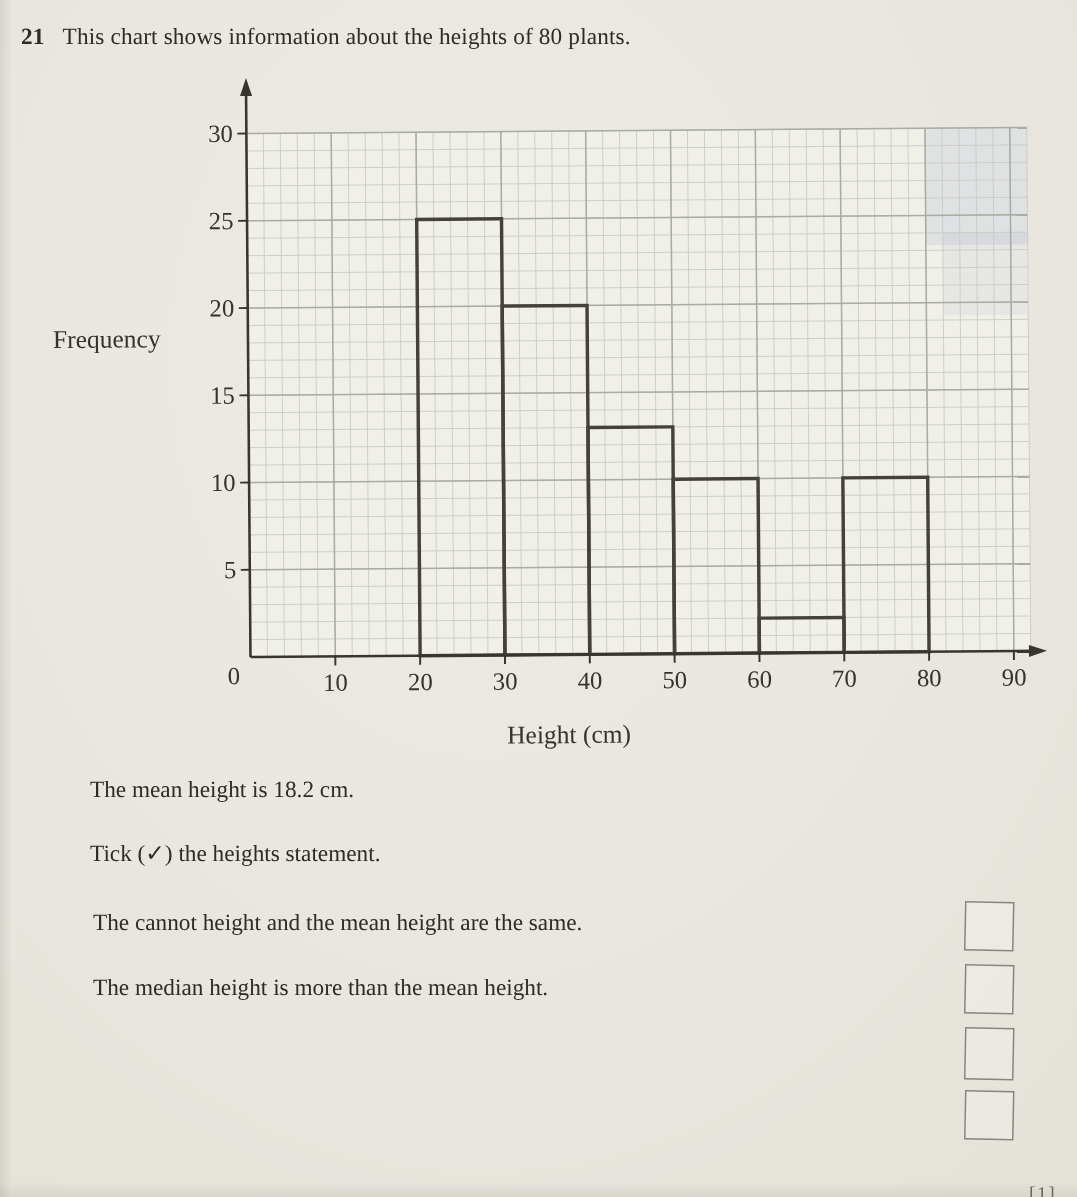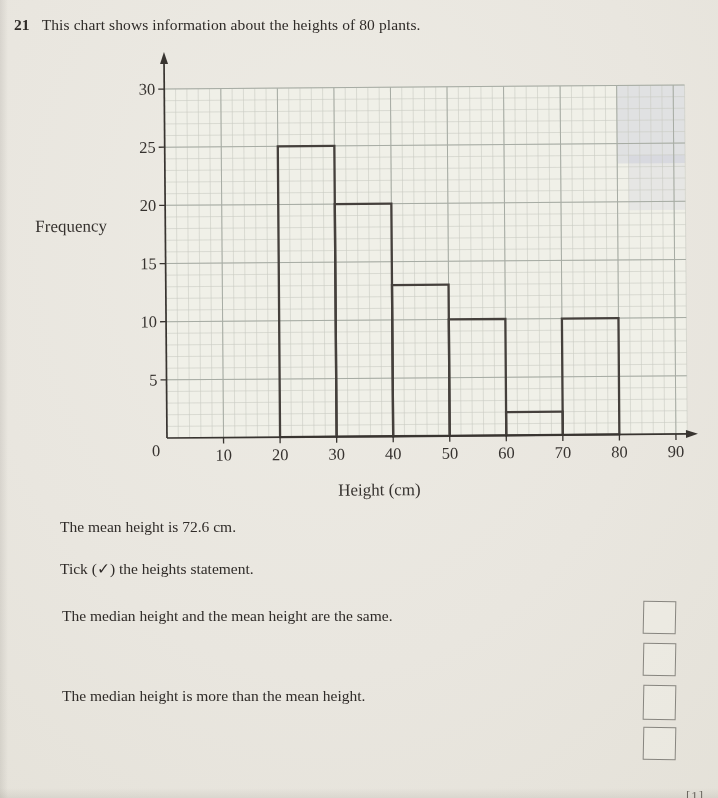--- a/index.html
+++ b/index.html
@@ -45,21 +45,21 @@
   .mean-text{
     position:absolute; left:60px; top:518px; font-size:15.5px;
   }
   .tick-instruction{
     position:absolute; left:60px; top:560px; font-size:15.5px;
   }
   .statement{
     position:absolute; left:62px; font-size:15.5px; line-height:1.35;
   }
   .statement-1{top:606px; width:560px;}
-  .statement-2{top:649px; width:560px;margin-top:37px;}
+  .statement-2{top:649px; width:560px;}
   .statement-3{top:692px; width:560px;}
   .statement-4{top:726px; width:588px;}
   .checkbox{
     position:absolute; left:643px; width:33px; height:33px;
     border:1.6px solid #87857f; background:rgba(250,250,245,0.25);
     transform:rotate(1.2deg); box-sizing:border-box; cursor:pointer;
   }
   .checkbox-1{top:601px;}
   .checkbox-2{top:643px;}
   .checkbox-3{top:685px; height:35px;}
@@ -219,24 +219,24 @@
         <line x1="619.4000000000001" y1="438" x2="619.4000000000001" y2="444" stroke="#383430" stroke-width="1.3"></line>
         <text x="619.4000000000001" y="461" text-anchor="middle" font-size="16.5" fill="#36322f" font-family="&quot;Liberation Serif&quot;,&quot;DejaVu Serif&quot;,serif">80</text>
         <line x1="675.95" y1="438" x2="675.95" y2="444" stroke="#383430" stroke-width="1.3"></line>
         <text x="675.95" y="461" text-anchor="middle" font-size="16.5" fill="#36322f" font-family="&quot;Liberation Serif&quot;,&quot;DejaVu Serif&quot;,serif">90</text>
         <text x="160" y="456" text-anchor="end" font-size="16.5" fill="#36322f" font-family="&quot;Liberation Serif&quot;,&quot;DejaVu Serif&quot;,serif">0</text>
       </g>
     <text class="chart-axis-title" x="37" y="231">Frequency</text>
     <text class="chart-axis-title" x="379" y="497" text-anchor="middle">Height (cm)</text>
   </svg>
 
-  <div class="mean-text">The mean height is 72.6 cm.</div>
+  <div class="mean-text">The mean height is 18.2 cm.</div>
   <div class="tick-instruction">Tick (✓) the heights statement.</div>
 
-  <div class="statement statement-1">The median height and the mean height are the same.</div>
+  <div class="statement statement-1">The cannot height and the mean height are the same.</div>
   <div class="statement statement-2">The median height is more than the mean height.</div>
 
   <div class="checkbox checkbox-1"></div>
   <div class="checkbox checkbox-2"></div>
   <div class="checkbox checkbox-3"></div>
   <div class="checkbox checkbox-4"></div>
 
   <div class="mark-label">[1]</div>
 
 </div>

